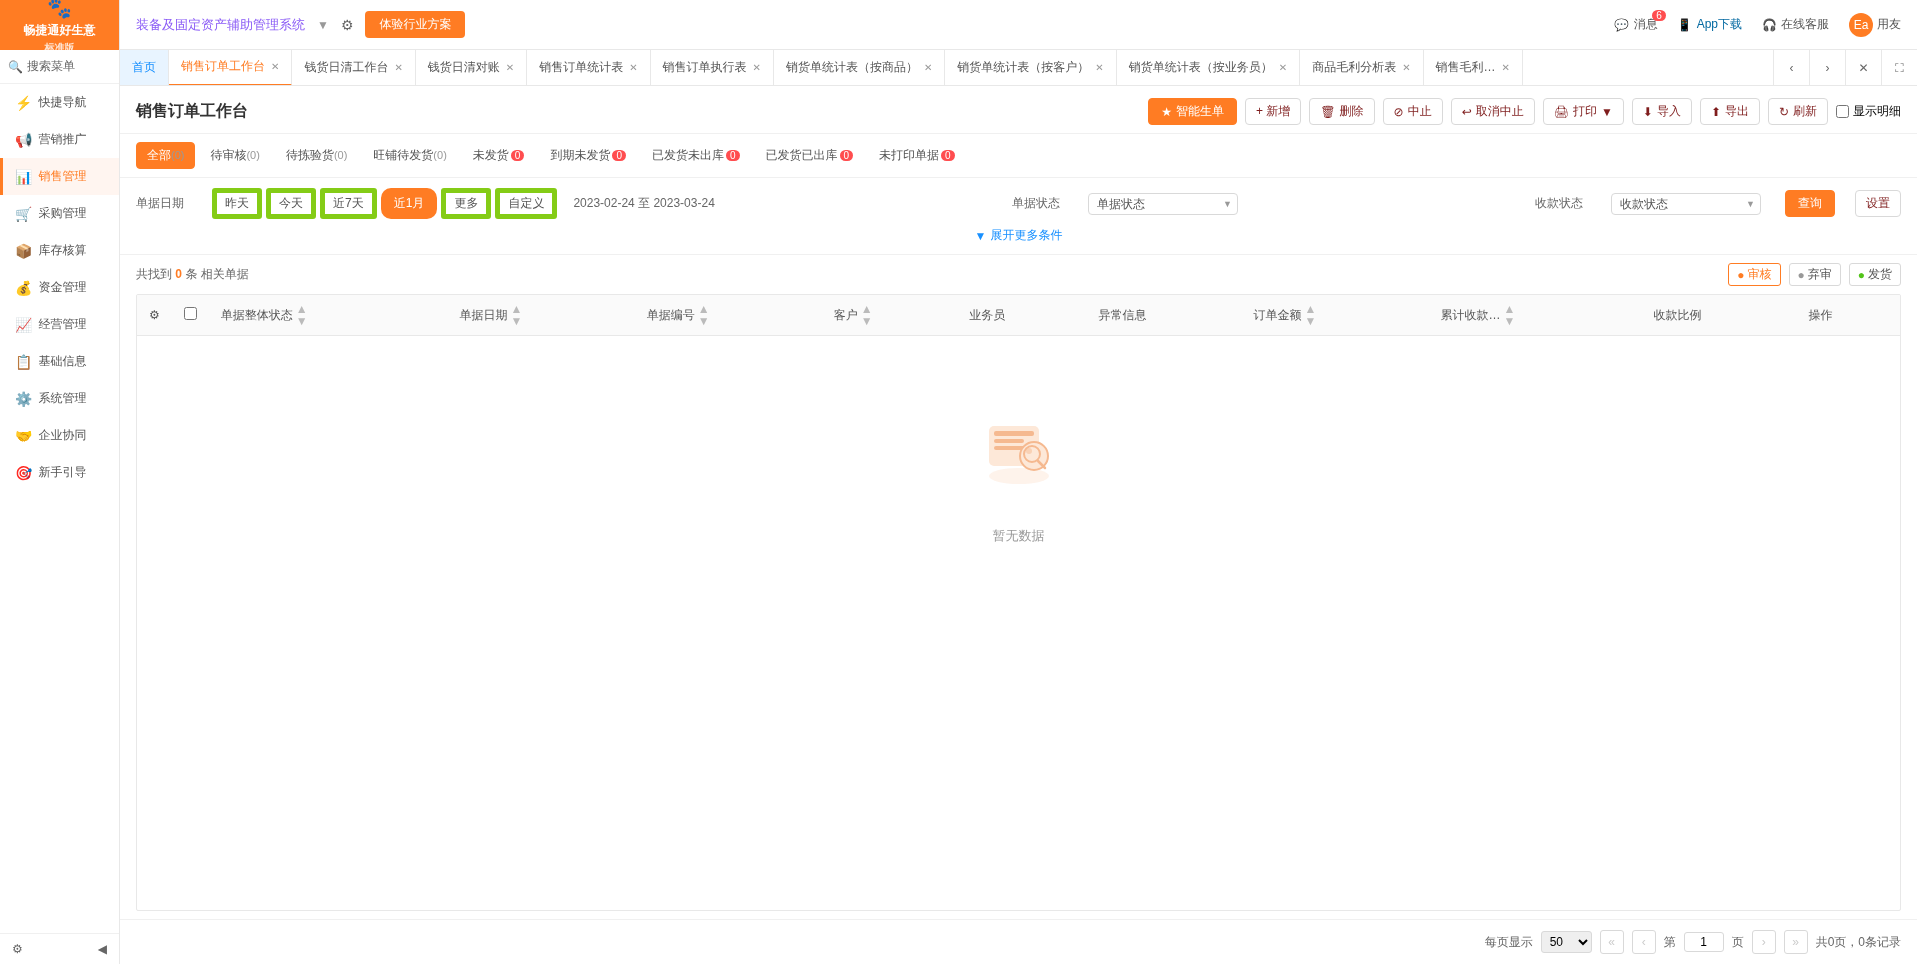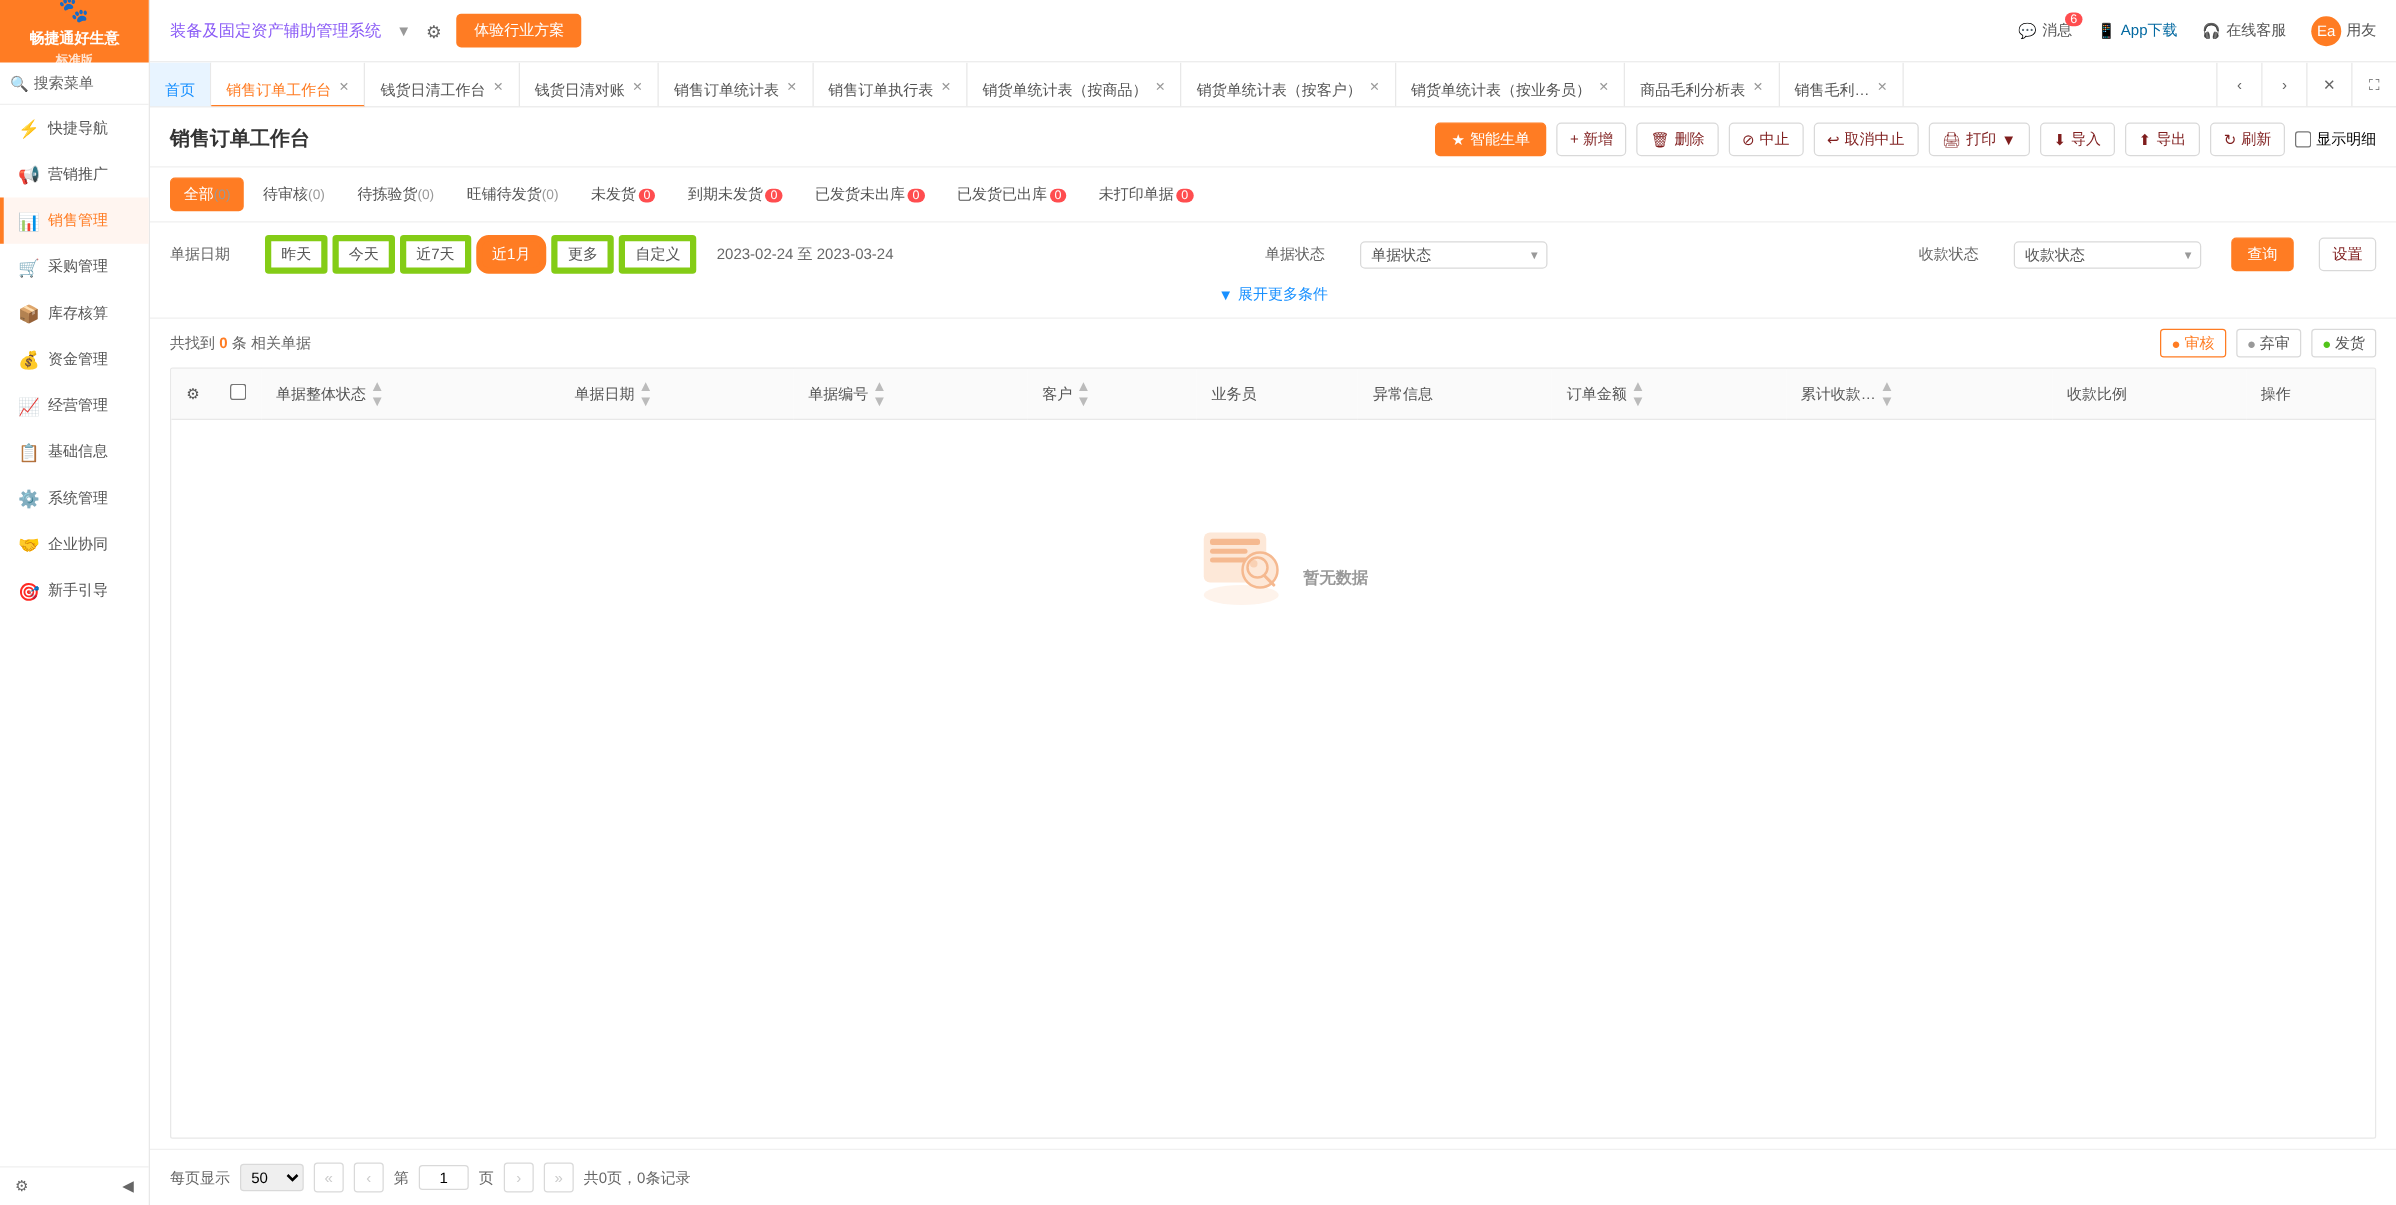--- a/index.html
+++ b/index.html
@@ -21,21 +21,21 @@
     
     .topbar { height: 50px; background: #fff; display: flex; align-items: center; padding: 0 16px; border-bottom: 1px solid #e8e8e8; gap: 12px; }
     .topbar-btn-orange { background: #ff7c23; color: #fff; border: none; padding: 5px 14px; border-radius: 4px; cursor: pointer; font-size: 12px; }
     .topbar-icon-item { display: flex; align-items: center; gap: 4px; cursor: pointer; position: relative; }
     .badge { background: #ff4d4f; color: #fff; border-radius: 10px; font-size: 10px; padding: 0 4px; position: absolute; top: -6px; right: -8px; }
     .topbar-user { display: flex; align-items: center; gap: 4px; cursor: pointer; }
     .user-avatar { width: 24px; height: 24px; background: #ff7c23; border-radius: 50%; display: flex; align-items: center; justify-content: center; color: #fff; font-size: 11px; }
 
     
     .tabbar { background: #fff; display: flex; align-items: center; border-bottom: 1px solid #e8e8e8; overflow: hidden; height: 36px; }
-    .tab-item { display: flex; padding: 14px 12px; height: 36px; cursor: pointer; border-right: 1px solid #e8e8e8; white-space: nowrap; color: #555; font-size: 12px; gap: 6px; flex-shrink: 0; }
+    .tab-item { display: flex; align-items: center; padding: 14px 12px; height: 36px; cursor: pointer; border-right: 1px solid #e8e8e8; white-space: nowrap; color: #555; font-size: 12px; gap: 6px; flex-shrink: 0; }
     .tab-item.active { background: #fff; color: #ff7c23; border-bottom: 2px solid #ff7c23; }
     .tab-item.home { background: #e8f4ff; color: #1890ff; }
     .tab-close { font-size: 10px; color: #999; cursor: pointer; }
     .tab-controls { margin-left: auto; display: flex; align-items: center; }
     .tab-ctrl-btn { width: 36px; height: 36px; display: flex; align-items: center; justify-content: center; cursor: pointer; border-left: 1px solid #e8e8e8; color: #666; }
 
     
     .content { flex: 1; overflow-y: auto; padding: 0; background: #f5f5f5; display: flex; flex-direction: column; }
     .content-inner { background: #fff; flex: 1; margin: 0; display: flex; flex-direction: column; }
 
@@ -72,25 +72,25 @@
     .table-summary { display: flex; align-items: center; justify-content: space-between; margin-bottom: 8px; color: #666; font-size: 12px; }
     .summary-actions { display: flex; gap: 8px; }
     .summary-action-btn { display: flex; align-items: center; gap: 3px; cursor: pointer; color: #555; padding: 2px 8px; border: 1px solid #d9d9d9; border-radius: 3px; background: #fff; }
     .summary-action-btn.orange { color: #ff7c23; border-color: #ff7c23; }
     .table-wrapper { flex: 1; overflow: auto; border: 1px solid #e8e8e8; border-radius: 2px; }
     table { width: 100%; border-collapse: collapse; }
     thead { background: #fafafa; }
     th { padding: 8px 12px; border-bottom: 1px solid #e8e8e8; color: #555; text-align: left; white-space: nowrap; font-weight: 500; }
     .th-sort { display: flex; align-items: center; gap: 3px; cursor: pointer; }
     .sort-icons { display: flex; flex-direction: column; font-size: 8px; color: #bbb; line-height: 1; }
-    .empty-state { display: flex; flex-direction: row; align-items: center; justify-content: center; flex: 1; padding: 60px 0; font-weight: bold; }
+    .empty-state { display: flex; flex-direction: column; align-items: center; justify-content: center; flex: 1; padding: 60px 0; }
     .empty-text { color: #999; font-size: 13px; }
 
     
-    .pagination { display: flex; align-items: center; padding: 10px 16px; border-top: 1px solid #f0f0f0; gap: 8px; background: #fff; }
+    .pagination { display: flex; align-items: center; justify-content: flex-end; padding: 10px 16px; border-top: 1px solid #f0f0f0; gap: 8px; background: #fff; }
     .page-size-label { color: #666; }
     .page-size-select { border: 1px solid #d9d9d9; border-radius: 3px; padding: 2px 4px; }
     .page-nav-btn { width: 24px; height: 24px; display: flex; align-items: center; justify-content: center; border: 1px solid #d9d9d9; border-radius: 3px; cursor: pointer; color: #666; background: #fff; }
     .page-nav-btn.disabled { color: #ccc; cursor: default; }
     .page-input { width: 40px; border: 1px solid #d9d9d9; border-radius: 3px; padding: 2px 4px; text-align: center; }
     .page-info { color: #666; }
 
     
     .table-wrapper::-webkit-scrollbar { height: 8px; width: 8px; }
     .table-wrapper::-webkit-scrollbar-track { background: #f1f1f1; }

